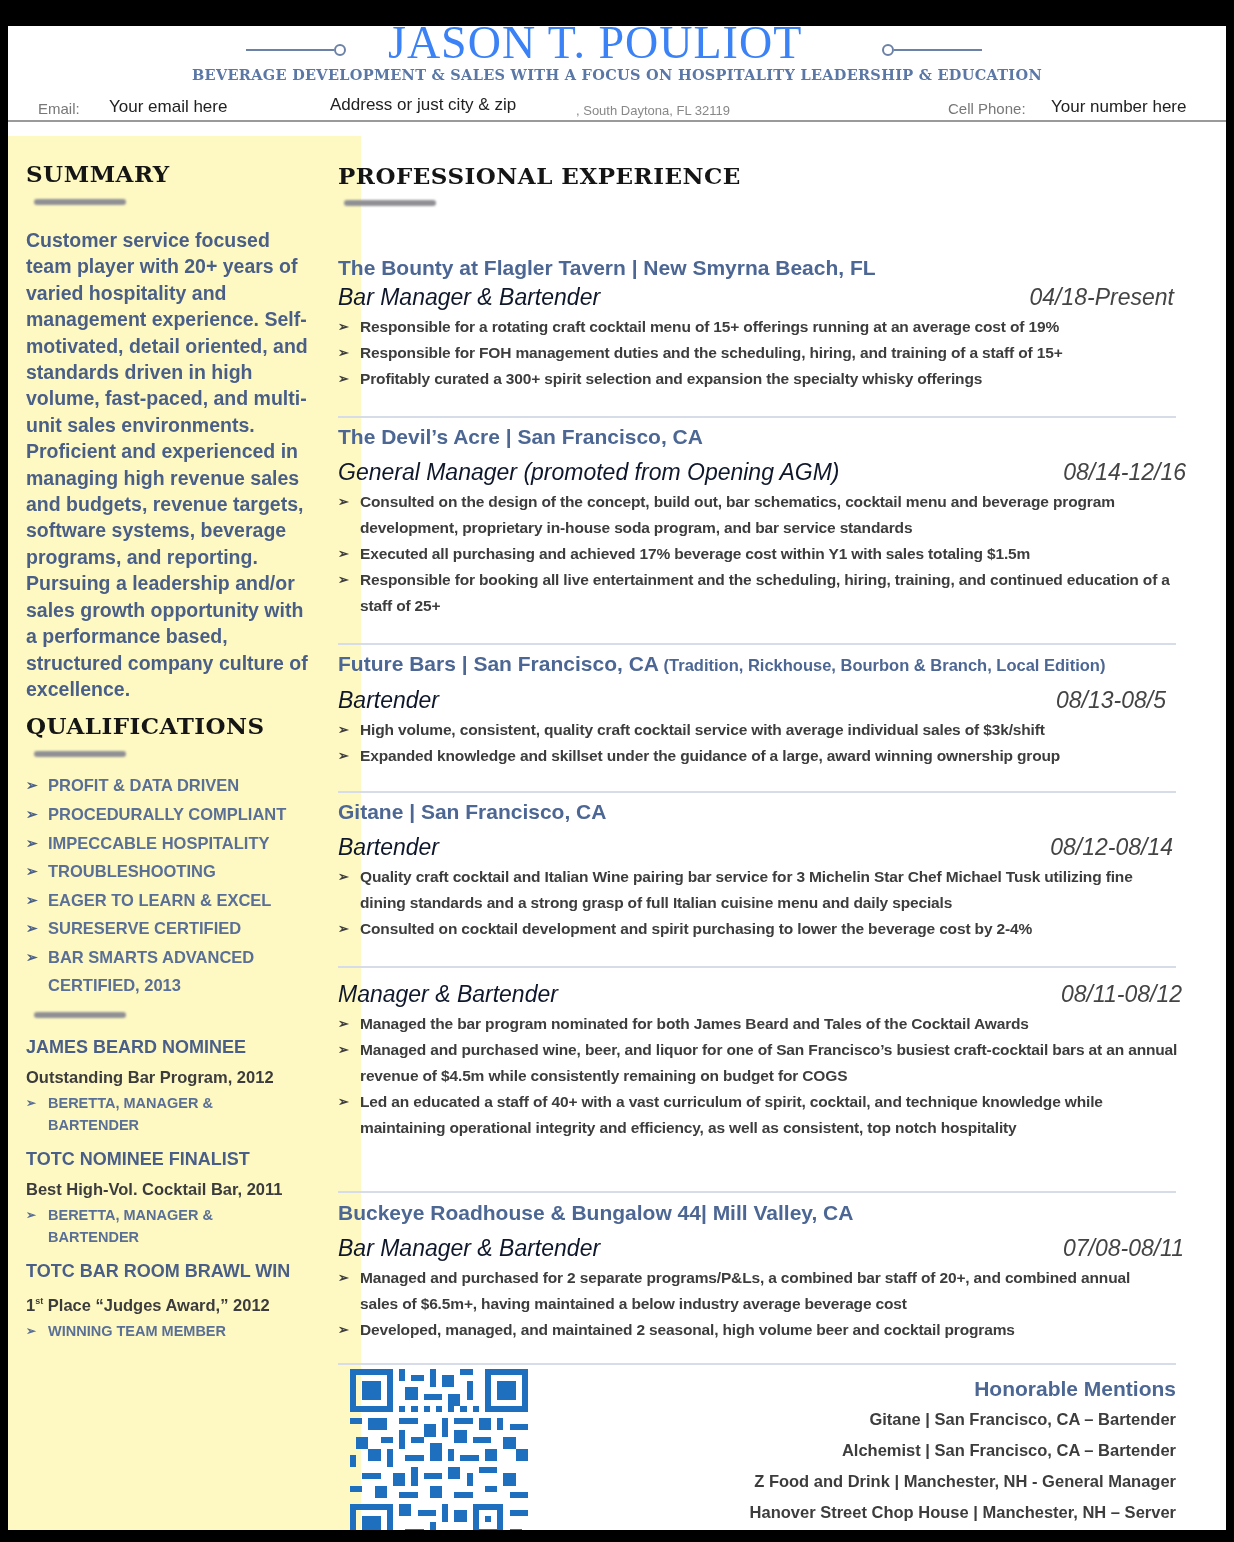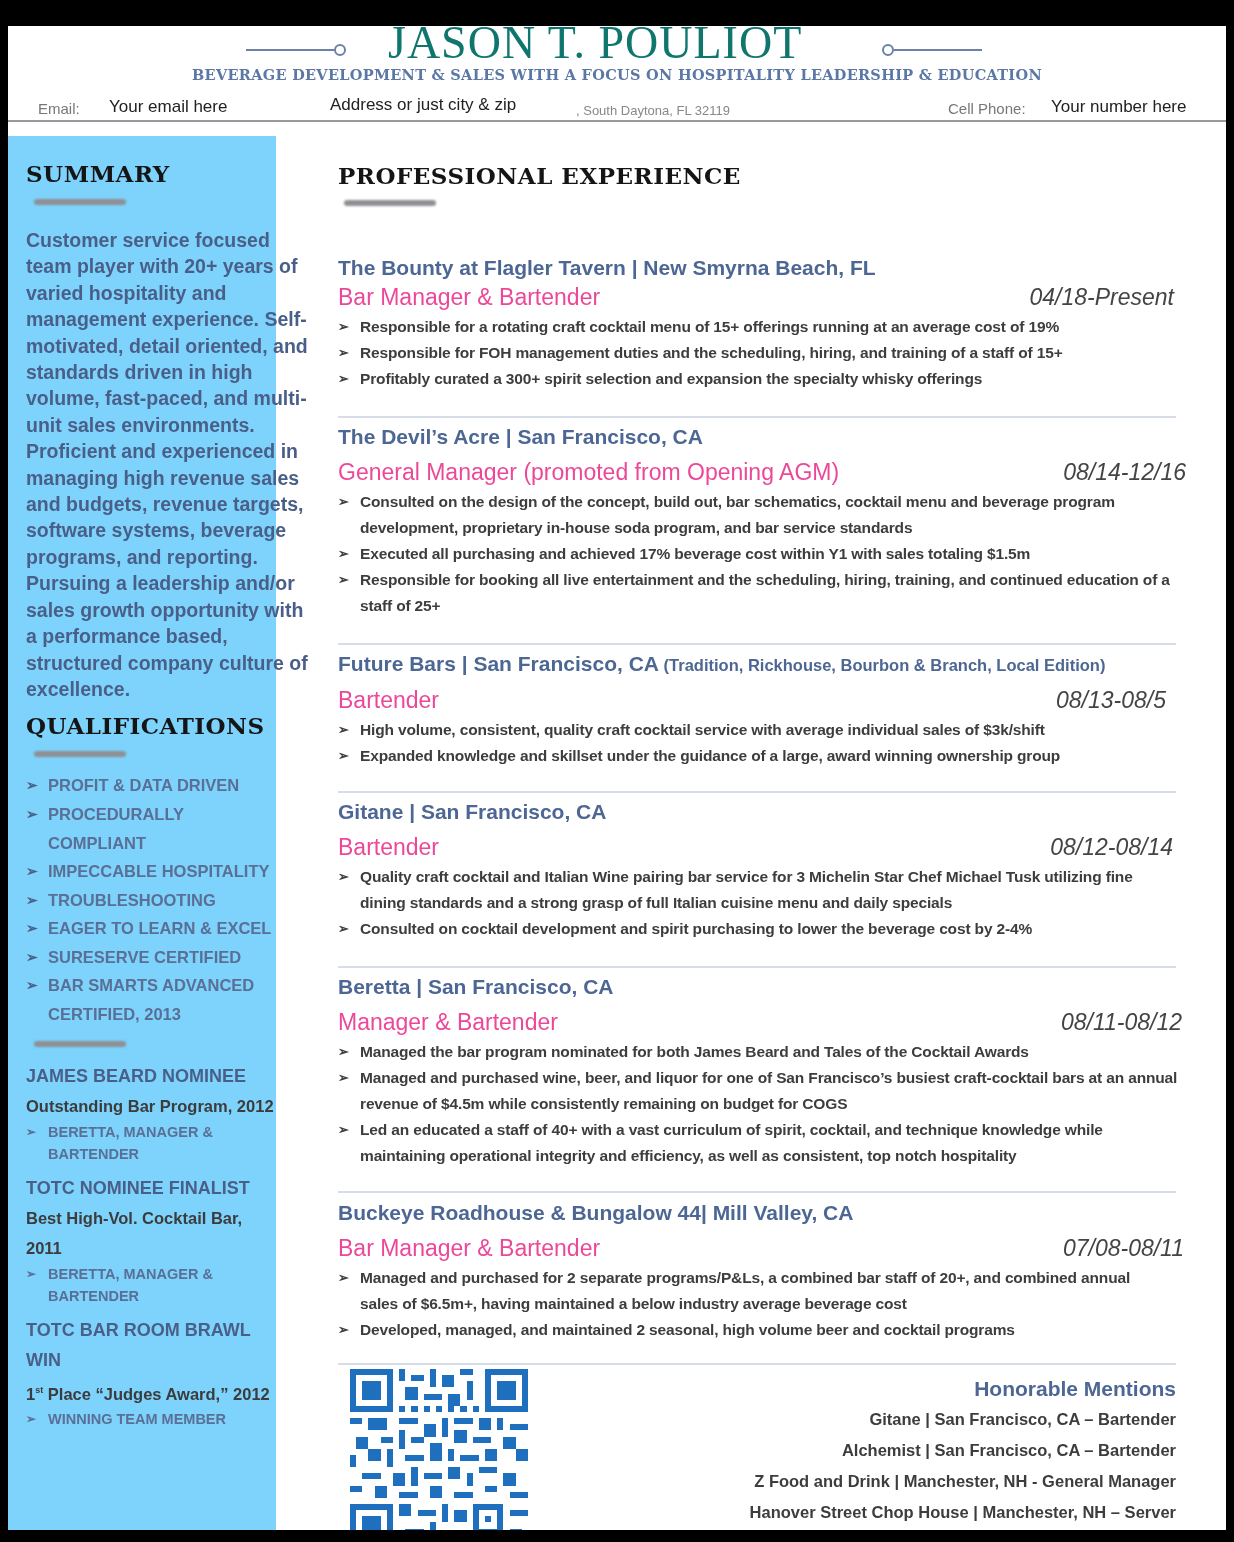--- a/index.html
+++ b/index.html
@@ -5,41 +5,41 @@
     * { box-sizing: border-box; margin: 0; padding: 0; }
     html, body { width: 1234px; height: 1542px; background: #000; overflow: hidden; }
     body { font-family: "Liberation Sans", sans-serif; position: relative; }
     .frame {
       position: absolute; left: 8px; top: 26px; width: 1218px; height: 1504px;
       background: #fff; overflow: hidden;
     }
     
     .header { position: absolute; left: 0; top: 0; width: 100%; height: 115px; }
     .name {
-      font-family: "Liberation Serif", serif; font-size: 46px; color: #0f766e;
+      font-family: "Liberation Serif", serif; font-size: 46px; color: #3b82f6;
       line-height: 42px; letter-spacing: 1px; position: absolute; left: 380px; top: -4px;
     }
     .deco-left { position: absolute; left: 238px; top: 18px; width: 100px; height: 12px; }
     .deco-right { position: absolute; left: 874px; top: 18px; width: 100px; height: 12px; }
     .deco-line { position: absolute; top: 5px; height: 2px; background: #6b82a6; }
     .deco-dot { position: absolute; top: 0; width: 12px; height: 12px; border: 2px solid #6b82a6; border-radius: 50%; background: #fff; }
     .tagline {
       position: absolute; left: 0; top: 40px; width: 100%; text-align: center;
       font-family: "DejaVu Serif", serif; font-weight: bold; font-size: 14.5px; color: #5b77a6; letter-spacing: 0.3px;
     }
     .contact-row { position: absolute; left: 0; top: 68px; width: 100%; height: 28px; border-bottom: 2px solid #9a9a9a; }
     .contact-row span { position: absolute; top: 4px; white-space: nowrap; }
     .c-label { color: #777; font-size: 15px; }
     .c-val { color: #222; font-size: 17px; }
     .c-small { color: #888; font-size: 13px; }
 
     
     .sidebar {
-      position: absolute; left: 0; top: 110px; width: 268px; height: 1394px;
-      background: #7dd3fc; padding: 24px 0 0 18px;
+      position: absolute; left: 0; top: 110px; width: 353px; height: 1394px;
+      background: #fef9c3; padding: 24px 0 0 18px;
     }
     .sec-title {
       font-family: "DejaVu Serif", serif; font-weight: bold; font-size: 23px; color: #151515; letter-spacing: 0.5px;
     }
     .sec-bar { width: 92px; height: 6px; background: #8f8f94; border-radius: 3px; margin: 12px 0 0 8px; filter: blur(0.8px); }
     .summary-text {
       margin-top: 22px; font-size: 19.5px; line-height: 26.4px; color: #4a5f88; font-weight: bold; width: 292px;
     }
     .qual-title { margin-top: 10px; }
     .qual-list { list-style: none; margin-top: 14px; }
@@ -56,21 +56,21 @@
     sup { font-size: 9px; }
 
     
     .main { position: absolute; left: 330px; top: 110px; width: 860px; height: 1394px; }
     .pe-title { position: absolute; left: 0; top: 26px; }
     .pe-bar { position: absolute; left: 6px; top: 64px; width: 92px; height: 6px; background: #8f8f94; border-radius: 3px; filter: blur(0.8px); }
     .job { position: absolute; left: 0; width: 850px; }
     .job-company { font-size: 21px; color: #4d6794; font-weight: bold; white-space: nowrap; line-height: 28px; }
     .job-company .extra { font-size: 16.5px; margin-top: 32px; }
     .job-role-row { position: relative; height: 32px; }
-    .job-role { font-size: 23px; color: #ec4899; position: absolute; left: 0; top: 2px; white-space: nowrap; }
+    .job-role { font-size: 23px; font-style: italic; color: #0f172a; position: absolute; left: 0; top: 2px; white-space: nowrap; }
     .job-date { font-size: 23px; font-style: italic; color: #444; position: absolute; right: 0; top: 2px; white-space: nowrap; }
     .bullets { list-style: none; }
     .bullets li {
       font-size: 15.5px; line-height: 26px; color: #3d3d3d; font-weight: bold; padding-left: 22px; position: relative;
       letter-spacing: -0.15px;
     }
     .bullets li .arrow { position: absolute; left: 0; top: 0; font-size: 13px; }
     .sep { position: absolute; left: 0; width: 838px; height: 2px; background: #d6dde8; }
 
     .qr { position: absolute; left: 12px; top: 1233px; width: 178px; height: 178px; }
@@ -192,21 +192,20 @@
         <div class="job-date" style="top:8px;right:15px;">08/12-08/14</div>
       </div>
       <ul class="bullets" style="width:830px;">
         <li><span class="arrow">➢</span><span>Quality craft cocktail and Italian Wine pairing bar service for 3 Michelin Star Chef Michael Tusk utilizing fine dining standards and a strong grasp of full Italian cuisine menu and daily specials</span></li>
         <li><span class="arrow">➢</span><span>Consulted on cocktail development and spirit purchasing to lower the beverage cost by 2-4%</span></li>
       </ul>
     </div>
     <div class="sep" style="top:830px;"></div>
 
     <div class="job" style="top:837px;">
-      <div class="job-company">Beretta | San Francisco, CA</div>
       <div class="job-role-row" style="height:38px;">
         <div class="job-role" style="top:8px;">Manager &amp; Bartender</div>
         <div class="job-date" style="top:8px;right:6px;">08/11-08/12</div>
       </div>
       <ul class="bullets" style="width:850px;">
         <li><span class="arrow">➢</span><span>Managed the bar program nominated for both James Beard and Tales of the Cocktail Awards</span></li>
         <li><span class="arrow">➢</span><span>Managed and purchased wine, beer, and liquor for one of San Francisco’s busiest craft-cocktail bars at an annual revenue of $4.5m while consistently remaining on budget for COGS</span></li>
         <li><span class="arrow">➢</span><span>Led an educated a staff of 40+ with a vast curriculum of spirit, cocktail, and technique knowledge while maintaining operational integrity and efficiency, as well as consistent, top notch hospitality</span></li>
       </ul>
     </div>

